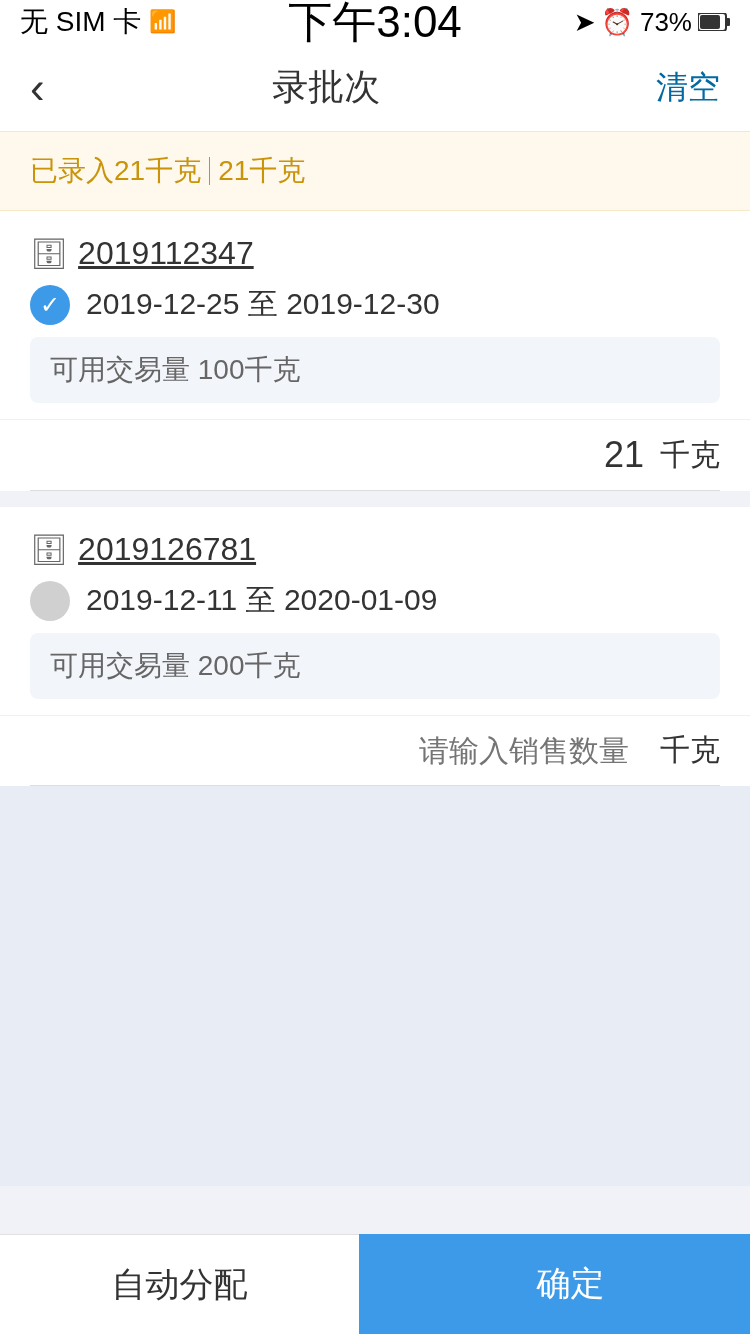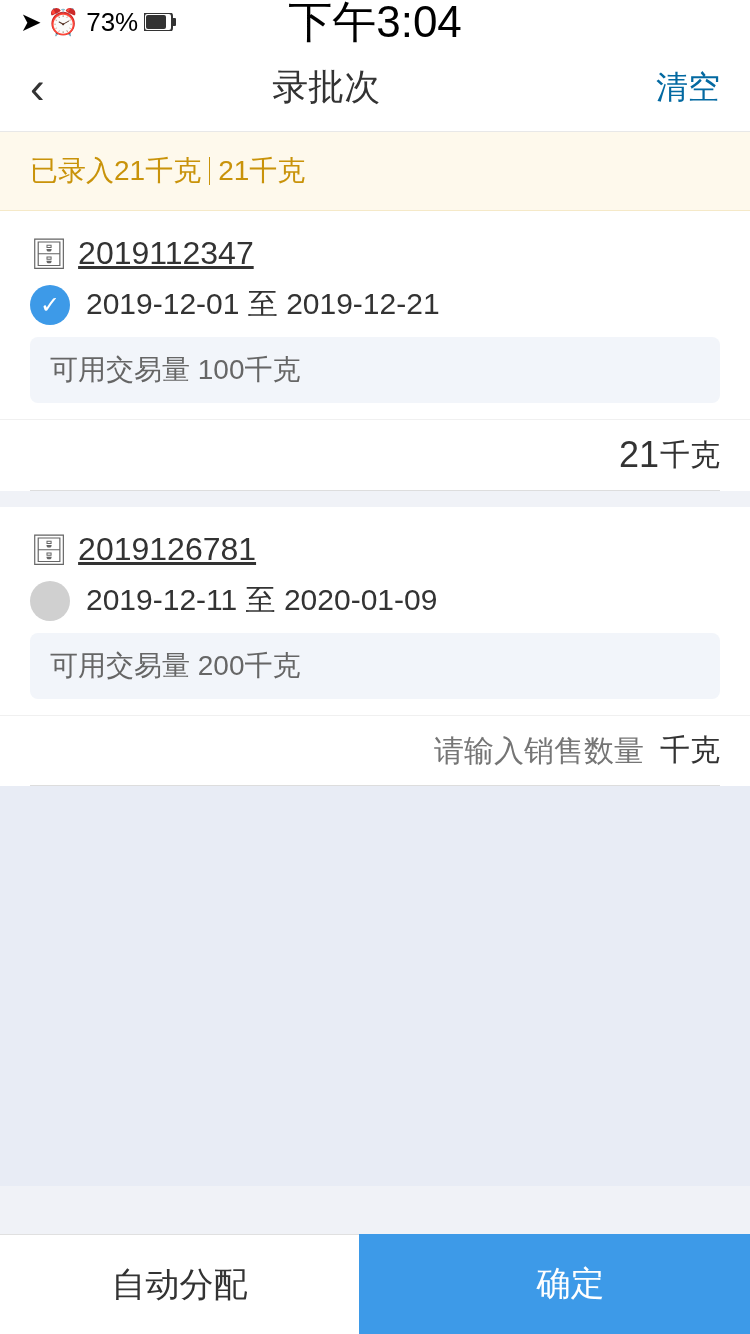--- a/index.html
+++ b/index.html
@@ -159,21 +159,21 @@
       font-size: 28px;
       color: #666;
     }
 
     
     .qty-input-row {
       padding: 14px 30px;
       display: flex;
       align-items: center;
       justify-content: flex-end;
-      gap: 1px;
+      gap: 16px;
       background: #fff;
       border-top: 1px solid #f0f0f0;
     }
     .qty-value {
       font-size: 36px;
       color: #333;
       font-weight: 500;
       min-width: 80px;
       text-align: right;
     }
@@ -247,20 +247,24 @@
     }
 
     .content-scroll {
       padding-bottom: 100px;
     }
   </style>
 </head>
 <body>
 
 <div class="status-bar">
+  <div class="status-left">
+    <span>无 SIM 卡</span>
+    <span class="wifi-icon">📶</span>
+  </div>
   <div class="status-center">下午3:04</div>
   <div class="status-right">
     <span>➤</span>
     <span>⏰</span>
     <span>73%</span>
     <span>
       <svg width="32" height="18" viewBox="0 0 32 18">
         <rect x="0" y="0" width="28" height="18" rx="3" ry="3" fill="none" stroke="#333" stroke-width="2"></rect>
         <rect x="28" y="5" width="4" height="8" rx="1" fill="#333"></rect>
         <rect x="2" y="2" width="20" height="14" rx="2" fill="#333"></rect>
@@ -285,21 +289,21 @@
 
   <div class="batch-item">
     <div class="batch-item-header">
       <span class="batch-icon">🗄</span>
       <span class="batch-id">2019112347</span>
     </div>
     <div class="batch-date-row">
       <div class="radio-circle selected">
         <span class="radio-check">✓</span>
       </div>
-      <span class="batch-date">2019-12-01 至 2019-12-21</span>
+      <span class="batch-date">2019-12-25 至 2019-12-30</span>
     </div>
     <div class="available-qty-box">
       <span class="available-qty-text">可用交易量 100千克</span>
     </div>
     <div class="qty-input-row">
       <span class="qty-value">21</span>
       <span class="qty-unit">千克</span>
     </div>
     <div class="divider-line"></div>
   </div>

